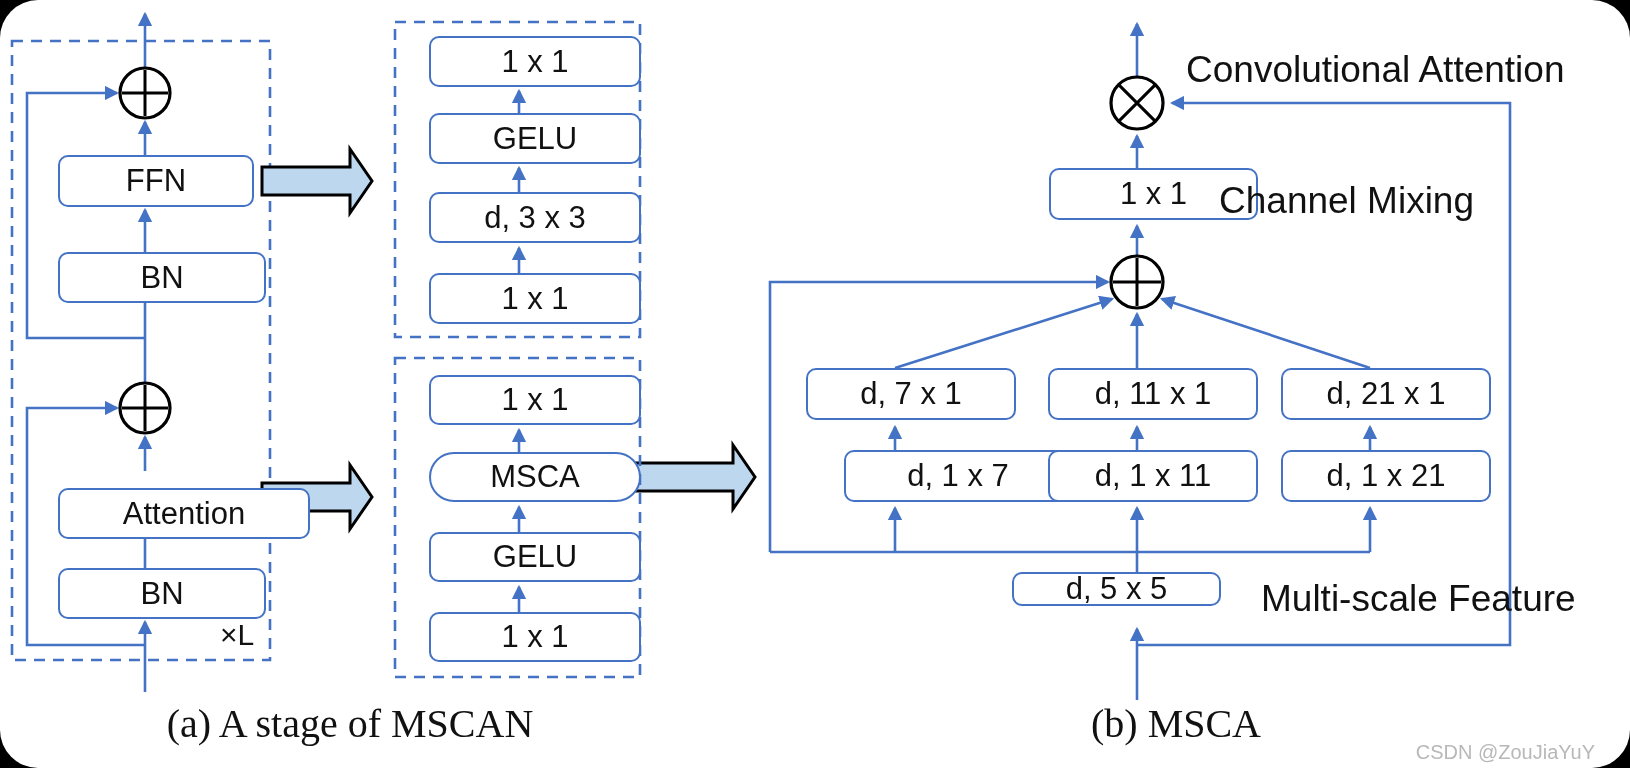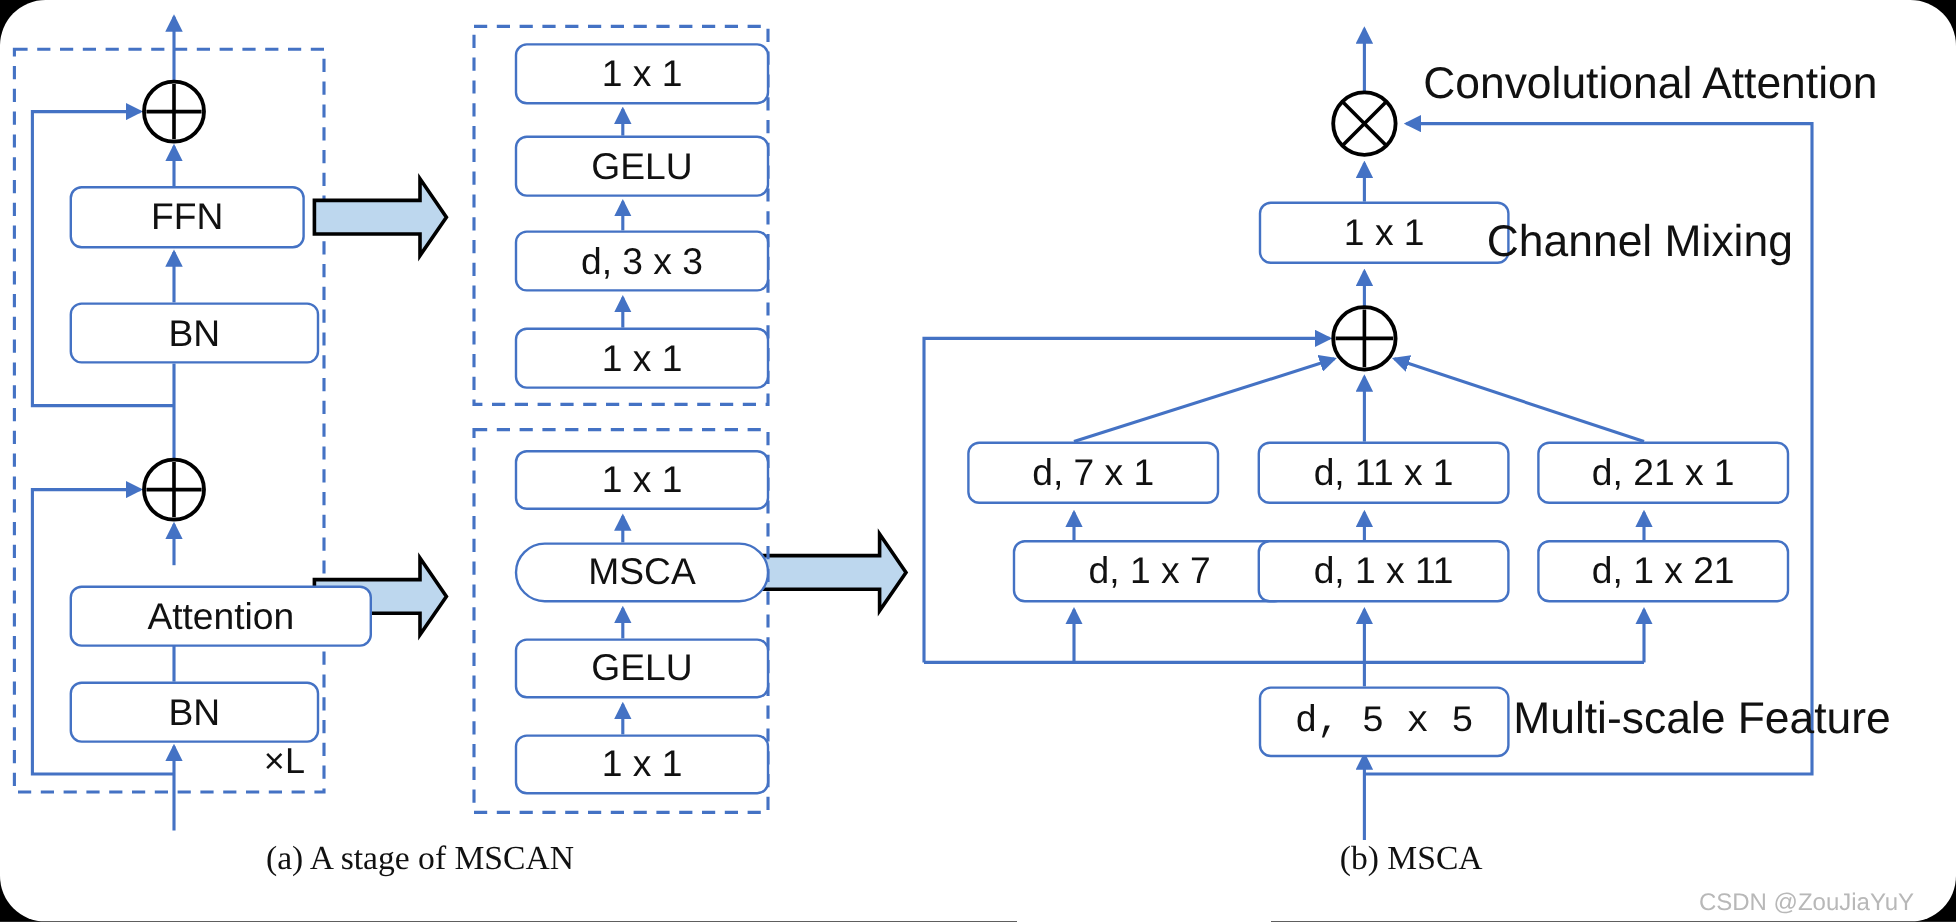--- a/index.html
+++ b/index.html
@@ -22,21 +22,21 @@
   .fatarrow{fill:var(--arrow_fill);stroke:#000;stroke-width:3;}
   .node{
     position:absolute;z-index:2;border:2.6px solid var(--line);border-radius:10px;
     background:#fff;display:flex;align-items:center;justify-content:center;
     font-size:31px;box-sizing:border-box;white-space:nowrap;margin-left:16px;
   }
   .biglabel{position:absolute;z-index:2;font-size:37px;white-space:nowrap;}
   .small-note{position:absolute;z-index:2;font-size:30px;text-align:center;}
   .caption{
     position:absolute;z-index:2;font-family:"Liberation Serif","DejaVu Serif",serif;
-    font-size:28px;text-align:center;white-space:nowrap;
+    font-size:40px;text-align:center;white-space:nowrap;
   }
   .watermark{
     position:absolute;z-index:3;font-size:20px;color:var(--watermark);
     text-align:right;white-space:nowrap;
   }
 </style>
 </head>
 <body>
 
 <div class="canvas">
@@ -125,23 +125,23 @@
   <div class="node" style="left:1033px;top:168px;width:209px;height:52px;">1 x 1</div>
 
   <div class="node" style="left:790px;top:368px;width:210px;height:52px;">d, 7 x 1</div>
   <div class="node" style="left:1032px;top:368px;width:210px;height:52px;">d, 11 x 1</div>
   <div class="node" style="left:1265px;top:368px;width:210px;height:52px;">d, 21 x 1</div>
 
   <div class="node" style="left:828px;top:450px;width:228px;height:52px;">d, 1 x 7</div>
   <div class="node" style="left:1032px;top:450px;width:210px;height:52px;">d, 1 x 11</div>
   <div class="node" style="left:1265px;top:450px;width:210px;height:52px;">d, 1 x 21</div>
 
-  <div class="node" style="left:1033px;top:572px;width:209px;height:59px;font-family:Liberation Mono, monospace;">d, 5 x 5</div>
+  <div class="node" style="left:996px;top:572px;width:209px;height:34px;">d, 5 x 5</div>
 
   <div class="biglabel" style="left:1186px;top:49px;">Convolutional Attention</div>
-  <div class="biglabel" style="left:1219px;top:180px;margin-left:20px;">Channel Mixing</div>
+  <div class="biglabel" style="left:1219px;top:180px;">Channel Mixing</div>
   <div class="biglabel" style="left:1261px;top:578px;">Multi-scale Feature</div>
 
   <div class="caption" style="left:130px;top:700px;width:440px;">(a) A stage of MSCAN</div>
   <div class="caption" style="left:1026px;top:700px;width:300px;">(b) MSCA</div>
 
   <div class="watermark" style="left:1360px;top:741px;width:235px;">CSDN @ZouJiaYuY</div>
 </div>
 
 </body></html>

